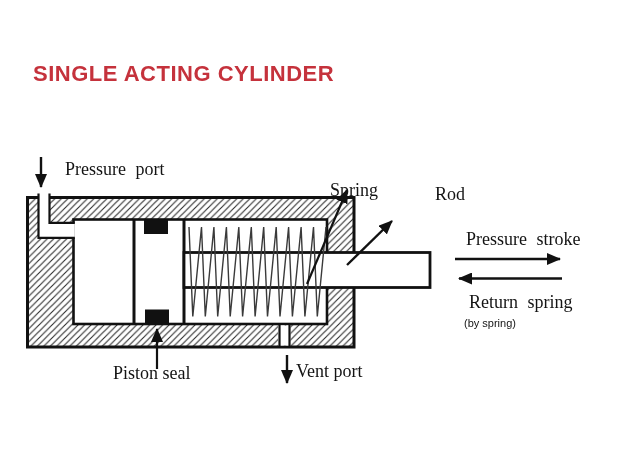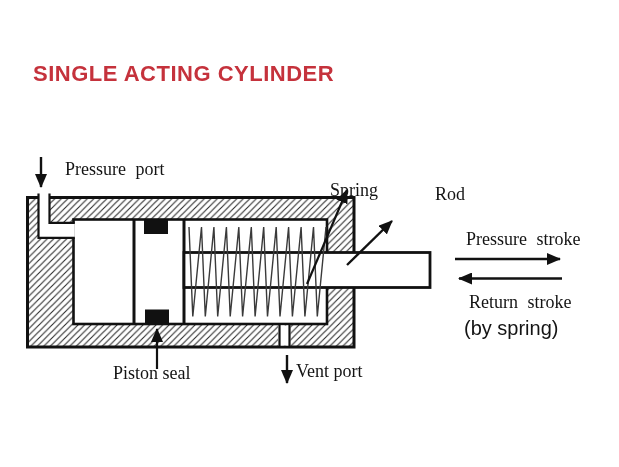--- a/index.html
+++ b/index.html
@@ -11,21 +11,21 @@
     position:absolute;left:33px;top:61px;
     font-family:"Liberation Sans",sans-serif;
     font-weight:700;font-size:22px;letter-spacing:0.5px;white-space:nowrap;
   }
   .diagram-svg{position:absolute;left:0;top:0;}
   .label{
     position:absolute;font-family:"Liberation Serif",serif;font-weight:400;
     font-size:18px;color:#141414;white-space:nowrap;line-height:1.1;
   }
   .label.spaced{word-spacing:5px;}
-  .label.sans{font-family:"Liberation Sans",sans-serif;font-size:20px;}
+  .label.sans{font-family:"Liberation Sans",sans-serif;font-size:11px;}
 </style>
 </head>
 <body>
 
 <div class="page-title" style="color: rgb(197, 50, 60);">SINGLE ACTING CYLINDER</div>
 
 <svg class="diagram-svg" width="619" height="467" viewBox="0 0 619 467">
   <defs>
     <pattern id="hatch" patternUnits="userSpaceOnUse" width="6.5" height="6.5">
       <path d="M0,6.5 L6.5,0 M-1.6,1.6 L1.6,-1.6 M4.9,8.1 L8.1,4.9" stroke="#2a2a2a" stroke-width="1.1" fill="none"></path>
@@ -65,19 +65,19 @@
 </svg>
 
 <div class="label spaced" style="left:65px;top:160px;">Pressure port</div>
 
 <div class="label" style="left:330px;top:181px;">Spring</div>
 
 <div class="label" style="left:403px;top:185px;margin-left:32px;">Rod</div>
 
 <div class="label spaced" style="left:466px;top:230px;">Pressure stroke</div>
 
-<div class="label spaced" style="left:469px;top:293px;">Return stroke</div>
+<div class="label spaced" style="left:469px;top:293px;">Return spring</div>
 
 <div class="label sans" style="left:464px;top:317px;">(by spring)</div>
 
 <div class="label" style="left:113px;top:364px;text-align:right;">Piston seal</div>
 
 <div class="label" style="left:296px;top:362px;">Vent port</div>
 
 </body></html>

